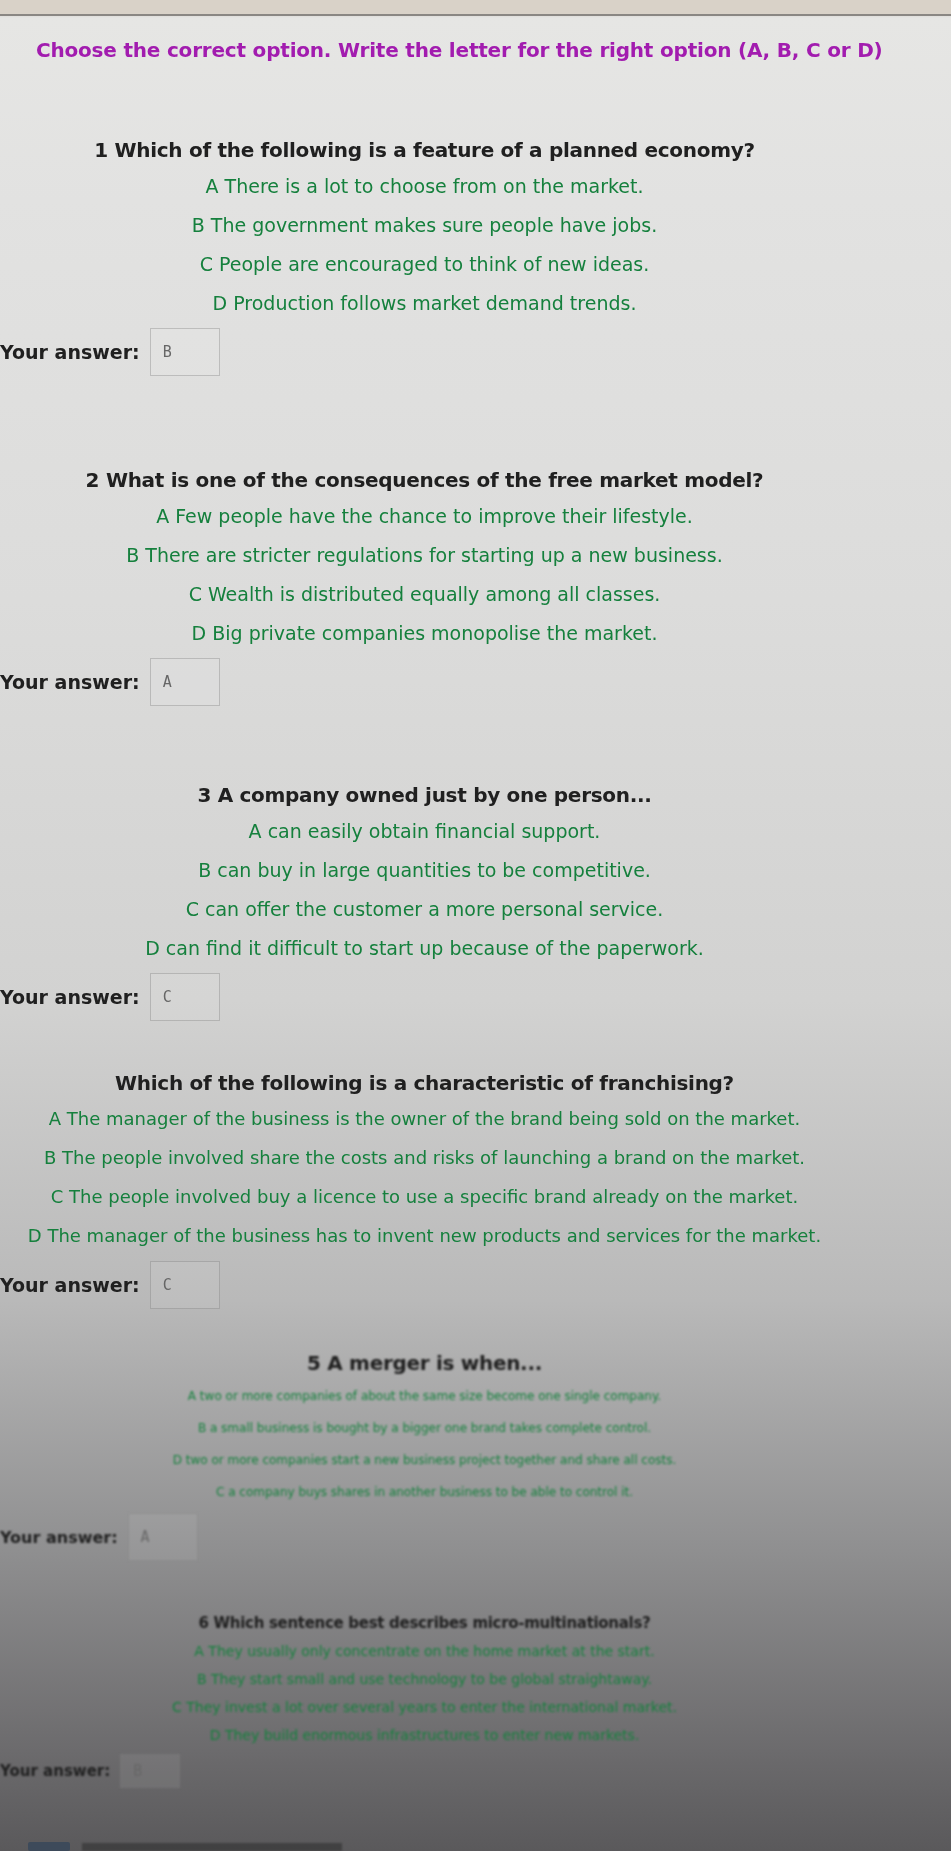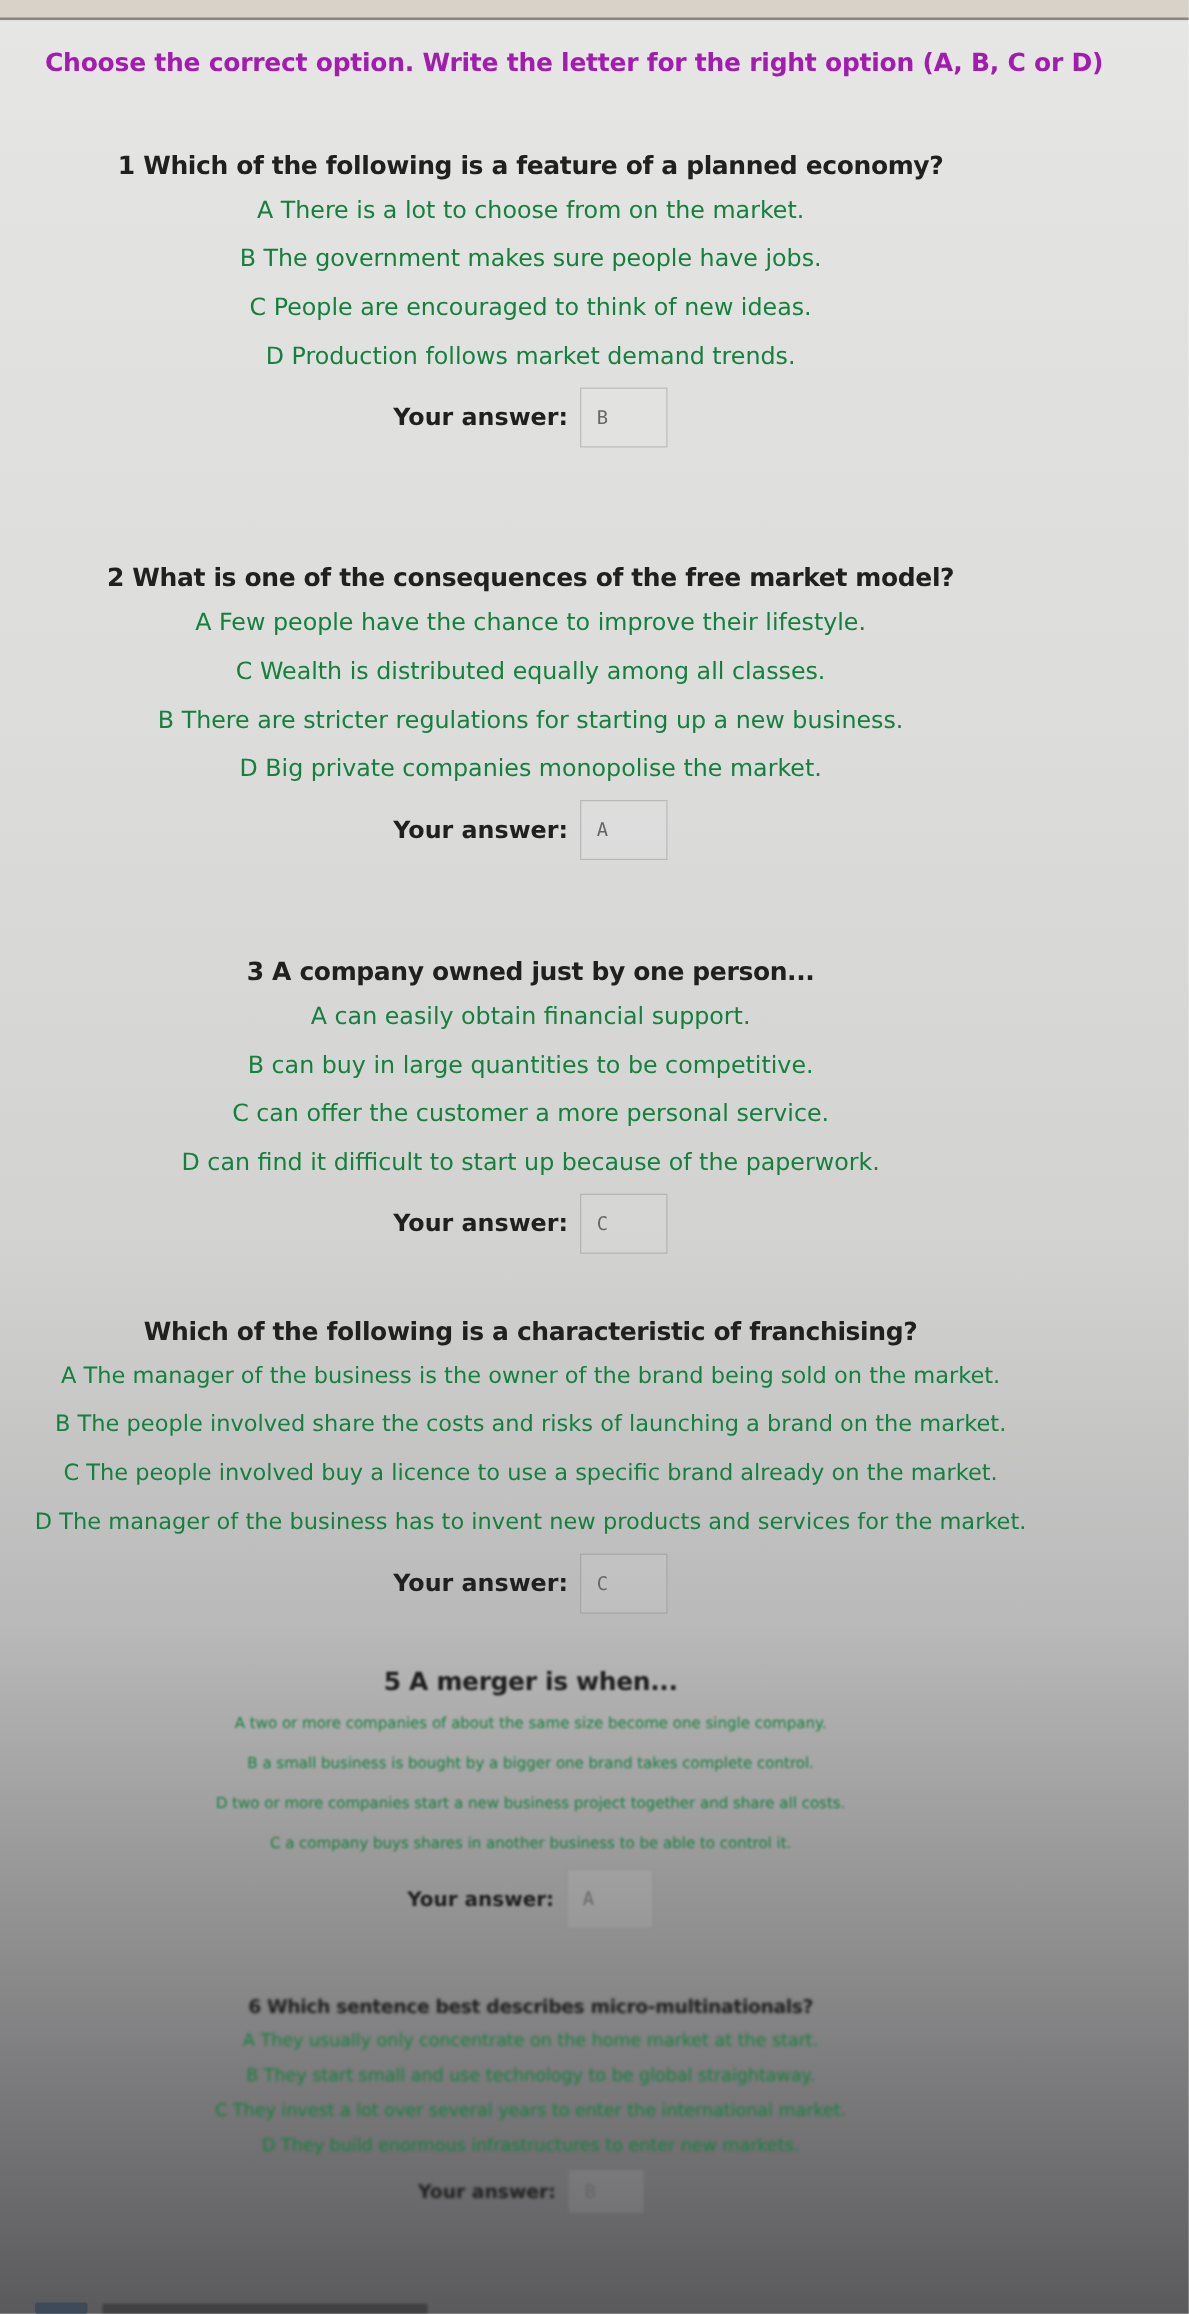--- a/index.html
+++ b/index.html
@@ -23,31 +23,32 @@
     border-bottom: 2px solid #8a8783;
   }
   .instruction {
     position: absolute; left: 36px; top: 38px;
     font-size: 20px; font-weight: 600; letter-spacing: -0.2px;
     color: #a21caf;
   }
   .question {
     position: absolute; left: 0; width: 849px;
     text-align: center;
+    margin-top: 18px;
   }
   .q-title {
     font-size: 20px; font-weight: 700; margin-bottom: 10px;
     letter-spacing: -0.3px; color: #202020;
   }
   .option {
     font-size: 19px; line-height: 28px; margin-bottom: 11px;
     color: #15803d;
   }
   .answer-row {
-    display: flex; justify-content: center; align-items: center;
+    display: flex; align-items: center;
     margin-top: 8px; gap: 10px;
   }
   .answer-label {
     font-size: 19px; font-weight: 600; color: #202020;
   }
   .answer-box {
     width: 70px; height: 48px;
     border: 1px solid rgba(120,120,120,0.35);
     background: rgba(255,255,255,0.08);
     font-size: 15px; color: #666;
@@ -84,22 +85,22 @@
   <div class="option">D Production follows market demand trends.</div>
   <div class="answer-row">
     <span class="answer-label">Your answer:</span>
     <span class="answer-box">B</span>
   </div>
 </div>
 
 <div class="question" style="top:450px;">
   <div class="q-title">2 What is one of the consequences of the free market model?</div>
   <div class="option">A Few people have the chance to improve their lifestyle.</div>
+  <div class="option">B There are stricter regulations for starting up a new business.</div>
   <div class="option">C Wealth is distributed equally among all classes.</div>
-  <div class="option">B There are stricter regulations for starting up a new business.</div>
   <div class="option">D Big private companies monopolise the market.</div>
   <div class="answer-row">
     <span class="answer-label">Your answer:</span>
     <span class="answer-box">A</span>
   </div>
 </div>
 
 <div class="question" style="top:765px;">
   <div class="q-title">3 A company owned just by one person...</div>
   <div class="option">A can easily obtain financial support.</div>

